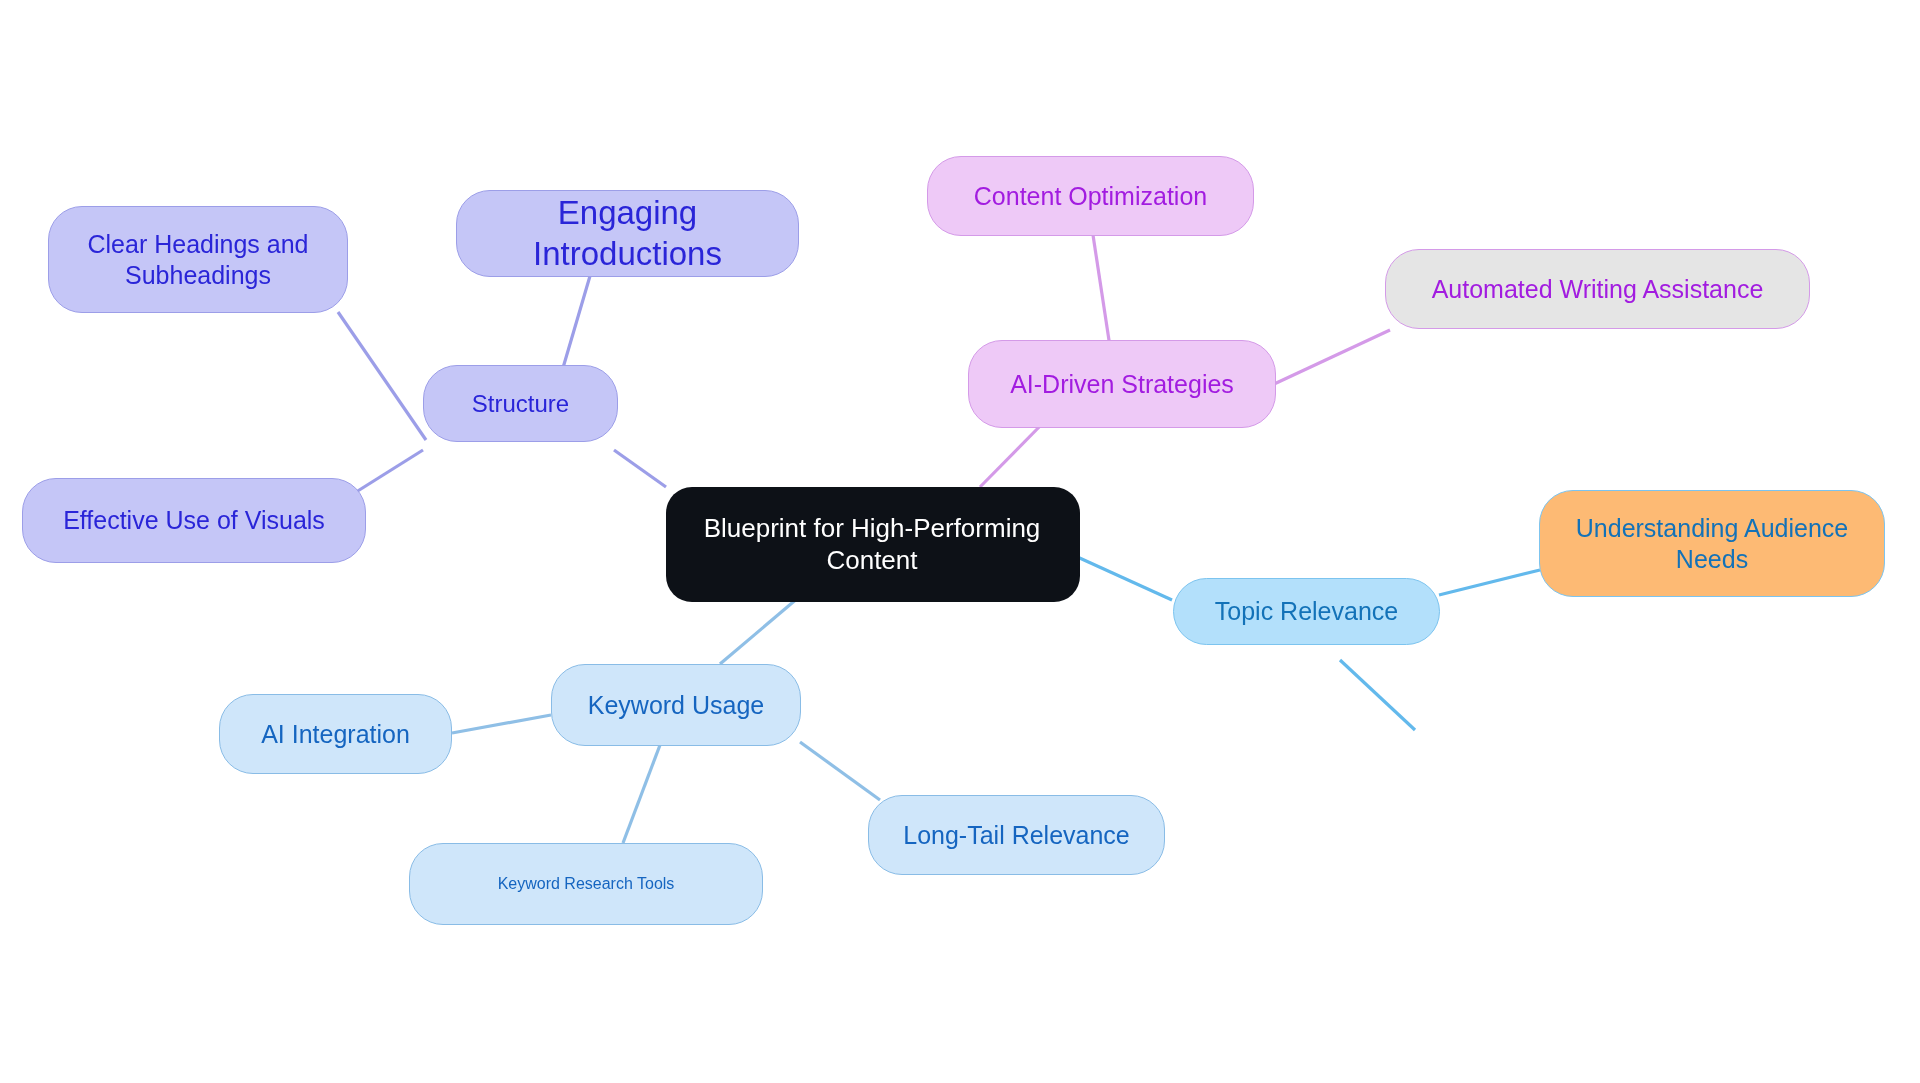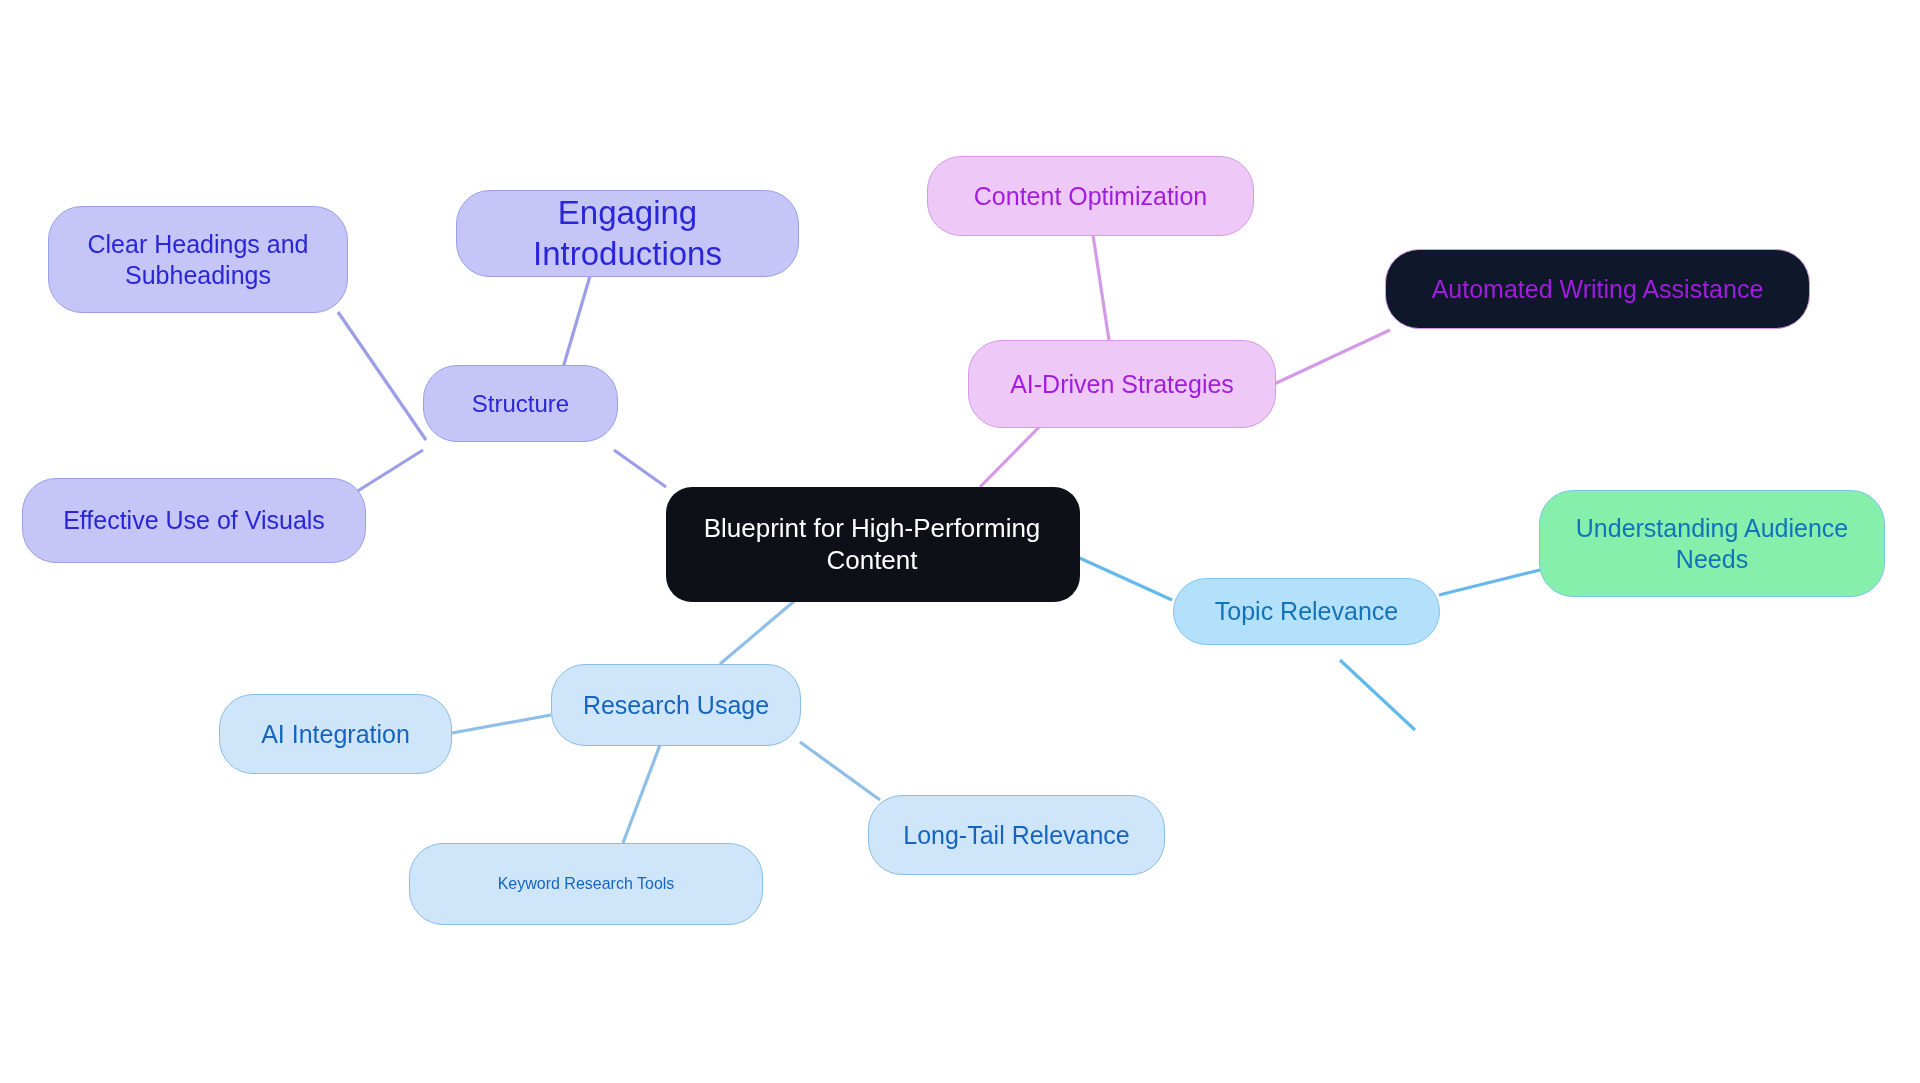--- a/index.html
+++ b/index.html
@@ -105,36 +105,36 @@
   </div>
 
   <div class="node" style="left:968px; top:340px; width:308px; height:88px; background:#eec9f7; border-color:#d49ae8; color:#a21ce0; font-size:25px;">
     <span>AI-Driven Strategies</span>
   </div>
 
   <div class="node" style="left:927px; top:156px; width:327px; height:80px; background:#eec9f7; border-color:#d49ae8; color:#a21ce0; font-size:25px;">
     <span>Content Optimization</span>
   </div>
 
-  <div class="node" style="left:1385px; top:249px; width:425px; height:80px; background:#0f172a; border-color:#d49ae8; color:#a21ce0; font-size:25px;">
+  <div class="node" style="left:1385px; top:249px; width:425px; height:80px; background:#e5e5e5; border-color:#d49ae8; color:#a21ce0; font-size:25px;">
     <span>Automated Writing Assistance</span>
   </div>
 
   <div class="node" style="left:1173px; top:578px; width:267px; height:67px; background:#b3e0fb; border-color:#7cc4ef; color:#1372b8; font-size:25px;">
     <span>Topic Relevance</span>
   </div>
 
-  <div class="node" style="left:1539px; top:490px; width:346px; height:107px; background:#86efac; border-color:#7cc4ef; color:#1372b8; font-size:25px;">
+  <div class="node" style="left:1539px; top:490px; width:346px; height:107px; background:#fdba74; border-color:#7cc4ef; color:#1372b8; font-size:25px;">
     <span>Understanding Audience
 Needs</span>
   </div>
 
 
   <div class="node" style="left:551px; top:664px; width:250px; height:82px; background:#cfe6fa; border-color:#89bce6; color:#1565c0; font-size:25px;">
-    <span>Research Usage</span>
+    <span>Keyword Usage</span>
   </div>
 
   <div class="node" style="left:219px; top:694px; width:233px; height:80px; background:#cfe6fa; border-color:#89bce6; color:#1565c0; font-size:25px;">
     <span>AI Integration</span>
   </div>
 
   <div class="node" style="left:409px; top:843px; width:354px; height:82px; background:#cfe6fa; border-color:#89bce6; color:#1565c0; font-size:16px;">
     <span>Keyword Research Tools</span>
   </div>
 

